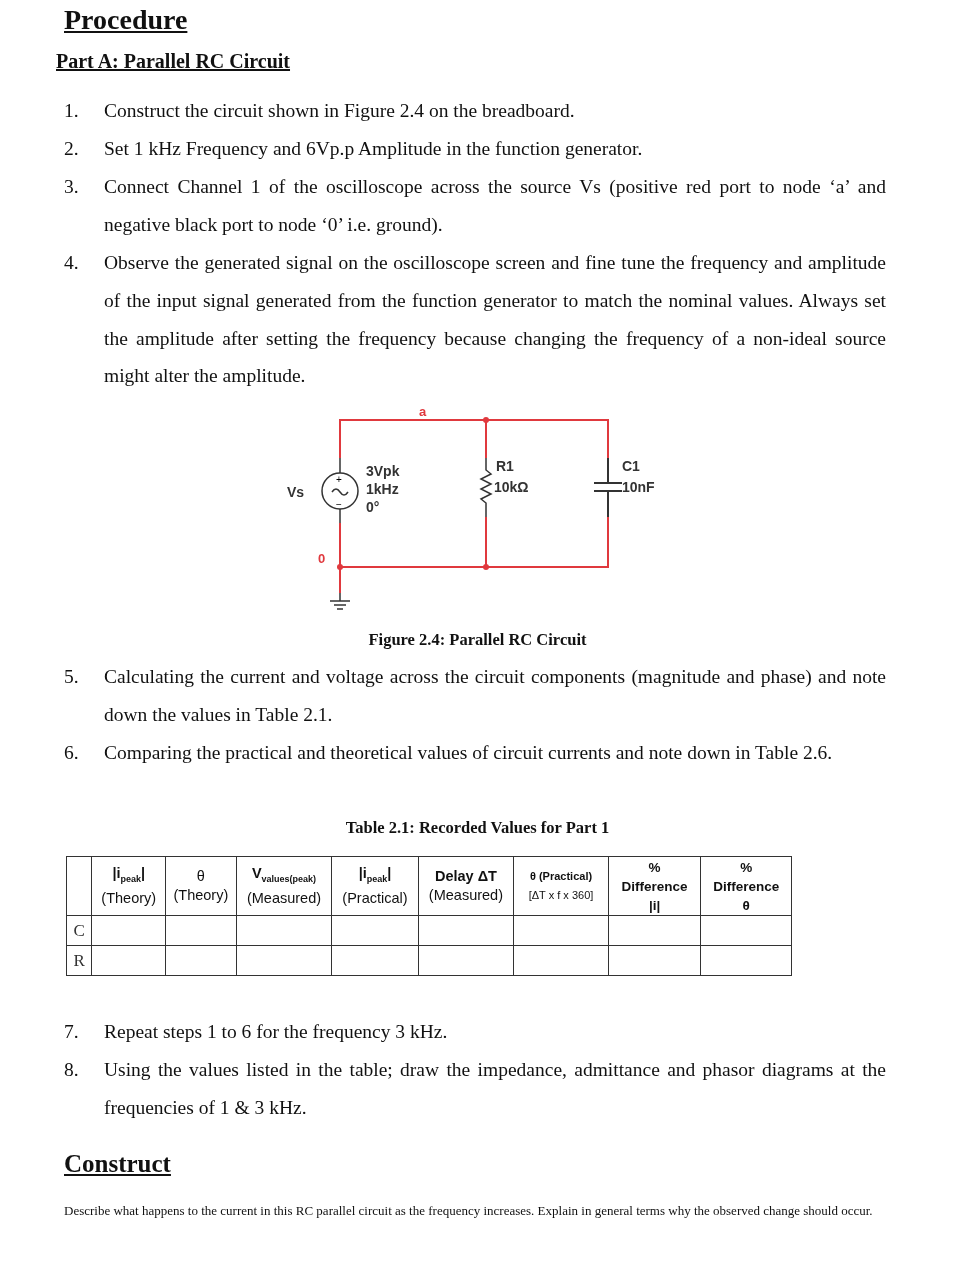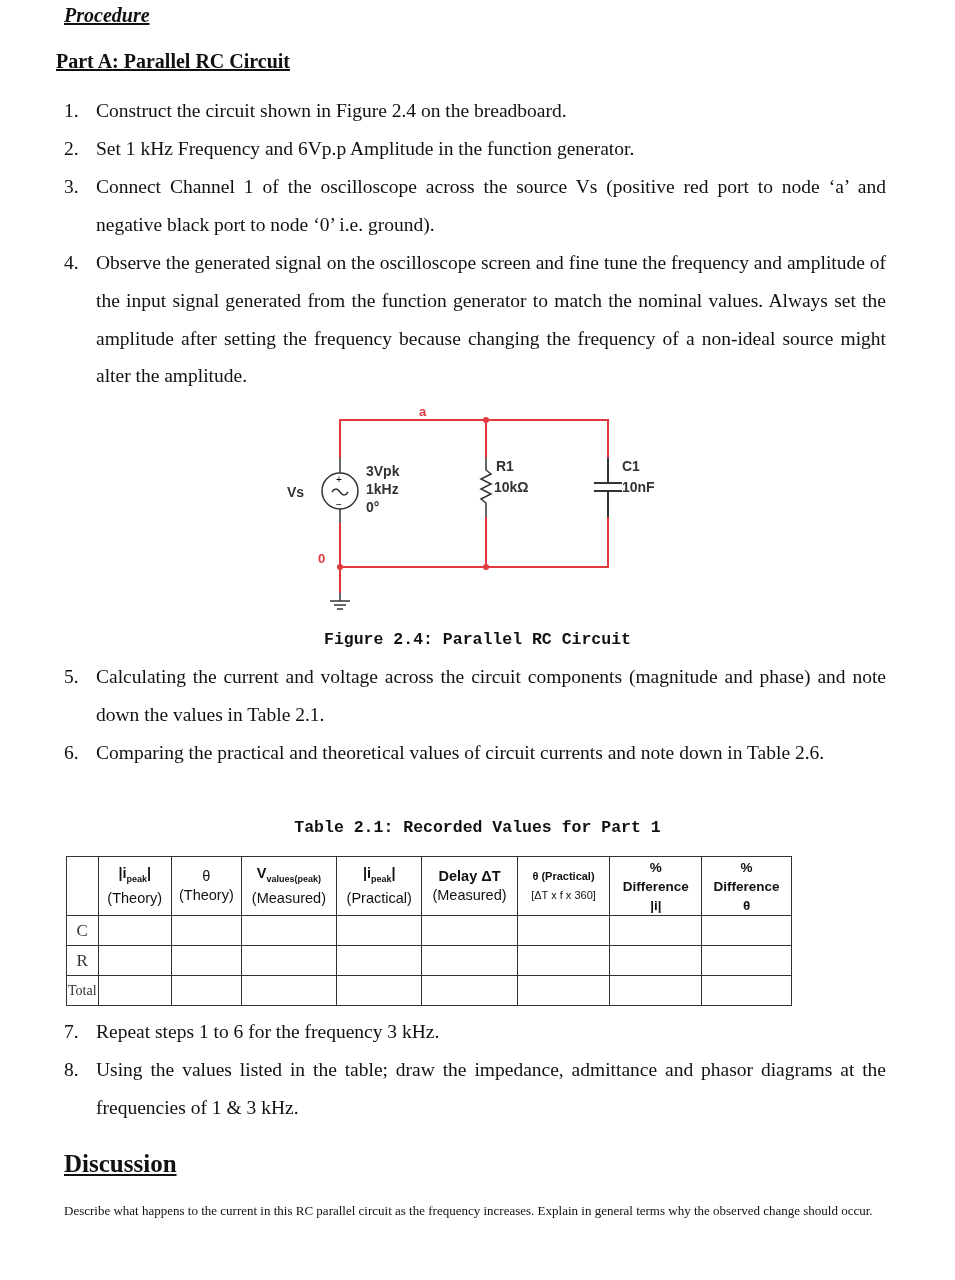--- a/index.html
+++ b/index.html
@@ -1,24 +1,24 @@
 <!DOCTYPE html>
 <html><head>
 <meta charset="utf-8">
 <style>
   html,body{margin:0;padding:0;background:#fff;}
   body{width:955px;height:1280px;position:relative;overflow:hidden;color:#111;
        font-family:"Liberation Serif","DejaVu Serif",serif;}
   .abs{position:absolute;}
-  .h-proc{left:64px;top:4px;font-size:20px;font-weight:bold;font-style:italic;text-decoration:underline;}
+  .h-proc{left:64px;top:4px;font-size:28px;font-weight:bold;text-decoration:underline;}
   .h-part{left:56px;top:50px;font-size:20px;font-weight:bold;text-decoration:underline;}
   .step{position:absolute;left:64px;font-size:19.5px;line-height:37.8px;width:822px;}
   .step .num{position:absolute;left:0;top:0;width:30px;}
-  .step .txt{margin-left:32px;text-align:justify;text-align-last:left;}
-  .sans{font-family:Liberation Mono, monospace;}
+  .step .txt{margin-left:40px;text-align:justify;text-align-last:left;}
+  .sans{font-family:Liberation Serif, serif;}
   .caption{left:0;width:955px;text-align:center;font-size:16.5px;font-weight:bold;}
   table.rec{position:absolute;left:66px;top:856px;width:726px;border-collapse:collapse;
             font-family:"Liberation Sans","DejaVu Sans",sans-serif;}
   table.rec th, table.rec td{border:1.5px solid #333;}
   table.rec th{height:58px;font-size:14.5px;font-weight:normal;line-height:19px;text-align:center;padding:0 2px;}
   table.rec th b{font-weight:bold;}
   table.rec td{height:27px;}
   table.rec td.rl{font-family:"Liberation Serif","DejaVu Serif",serif;text-align:center;font-size:17px;color:#333;}
   table.rec td.rl.small{font-size:14px;}
   sub{font-size:9px;}
@@ -149,37 +149,26 @@
     <td class="rl">R</td>
     <td></td>
         <td></td>
         <td></td>
         <td></td>
         <td></td>
         <td></td>
         <td></td>
         <td></td>
   </tr>
-  <tr>
-    <td class="rl small">Total</td>
-    <td></td>
-        <td></td>
-        <td></td>
-        <td></td>
-        <td></td>
-        <td></td>
-        <td></td>
-        <td></td>
-  </tr>
 </tbody>
   </table>
 
 <div class="step" style="top:1013px">
     <span class="num">7.</span>
     <div class="txt">Repeat steps 1 to 6 for the frequency 3 kHz.</div>
   </div>
 <div class="step" style="top:1051px">
     <span class="num">8.</span>
     <div class="txt">Using the values listed in the table; draw the impedance, admittance and phasor diagrams at the frequencies of 1 &amp; 3 kHz.</div>
   </div>
 
-<div class="abs h-disc">Discussion</div>
+<div class="abs h-disc">Construct</div>
 <div class="abs disc">Describe what happens to the current in this RC parallel circuit as the frequency increases. Explain in general terms why the observed change should occur.</div>
 
 </body></html>

